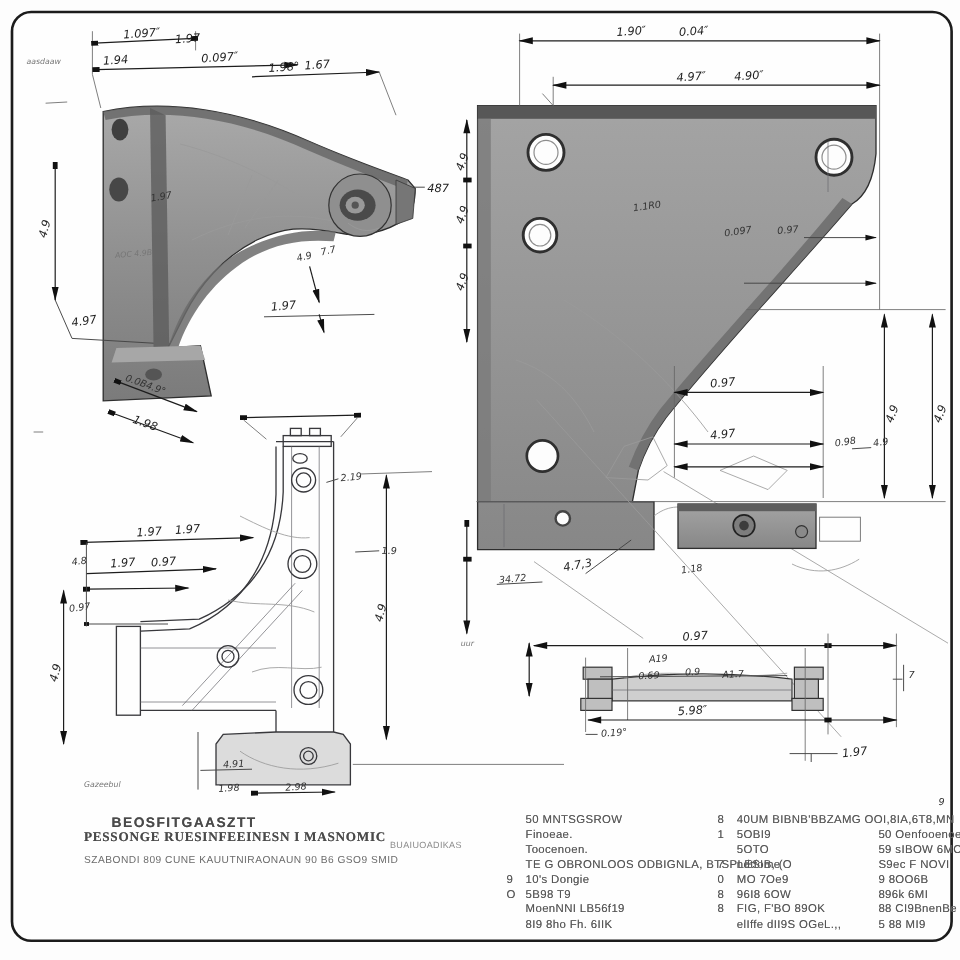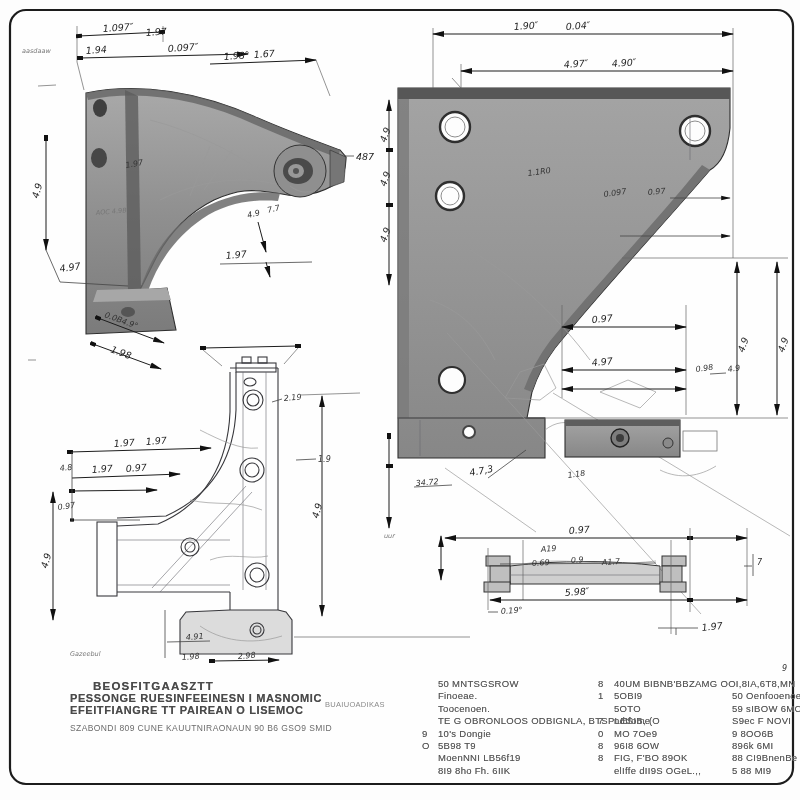--- a/index.html
+++ b/index.html
@@ -10,21 +10,21 @@
   .dts{font:italic 8px "DejaVu Sans",sans-serif;fill:#333;}
   .dtt{font:italic 6.5px "DejaVu Sans",sans-serif;fill:#777;}
   .dim{stroke:#1d1d1d;stroke-width:1;fill:none;}
   .thin{stroke:#444;stroke-width:.8;fill:none;}
   .xln{stroke:#666;stroke-width:.7;fill:none;}
   .sk{stroke:#9a9a9a;stroke-width:.7;fill:none;}
   .wire{stroke:#38383c;stroke-width:1.1;fill:none;}
   .wirel{stroke:#6a6a70;stroke-width:.6;fill:none;}
   .notes{position:absolute;color:#3c3c3c;}
   .n-head{font-size:11.5px;font-weight:bold;letter-spacing:1.2px;color:#4a4a4a;text-shadow:0 0 .5px #777;margin-left:23px;}
-  .n-line{font-size:11px;font-weight:bold;letter-spacing:.6px;color:#4a4a4a;text-shadow:0 0 .5px #888;line-height:12.2px;}
+  .n-line{font-size:11px;font-weight:bold;letter-spacing:.6px;color:#4a4a4a;text-shadow:0 0 .5px #888;line-height:12.2px;font-family:Liberation Serif, serif;}
   .n-fine{font-size:8.5px;color:#6b6b6b;letter-spacing:.4px;line-height:11px;}
   .n-row{display:flex;font-size:9.5px;color:#555;letter-spacing:.3px;line-height:12.4px;white-space:nowrap;text-shadow:0 0 .4px #999;}
   .n-mark{width:16px;flex:0 0 16px;}
   .n-c1{width:118px;flex:0 0 118px;overflow:visible;}
   .side-label{position:absolute;font-size:7.5px;color:#8a8a8a;letter-spacing:.3px;text-align:right;}
 </style>
 </head>
 <body>
 
 <svg id="stage" viewBox="0 0 800 800" xmlns="http://www.w3.org/2000/svg">
@@ -319,21 +319,20 @@
     <text class="dt" x="702" y="631" transform="rotate(-6 702 631)">1.97</text>
   </g>
 
   <text class="dtt" x="22" y="53">aasdaaw</text>
   <text class="dts" x="782" y="671">9</text>
 </svg>
 
 <div class="notes" style="left:70px;top:680px;width:310px;">
   <div class="n-head">BEOSFITGAASZTT</div>
   <div class="n-line">PESSONGE RUESINFEEINESN I MASNOMIC</div>
-  <div class="n-line">EFEITFIANGRE TT PAIREAN O LISEMOC</div>
   <div style="height:7px;"></div>
   <div class="n-fine">SZABONDI 809 CUNE KAUUTNIRAONAUN 90 B6 GSO9 SMID</div>
 </div>
 
 <div class="side-label" style="left:325px;top:700px;">BUAIUOADIKAS</div>
 
 <div class="notes" style="left:404px;top:678px;width:180px;margin-left:18px;">
   <div class="n-row">
       <span class="n-mark"></span>
       <span>50 MNTSGSROW</span>

